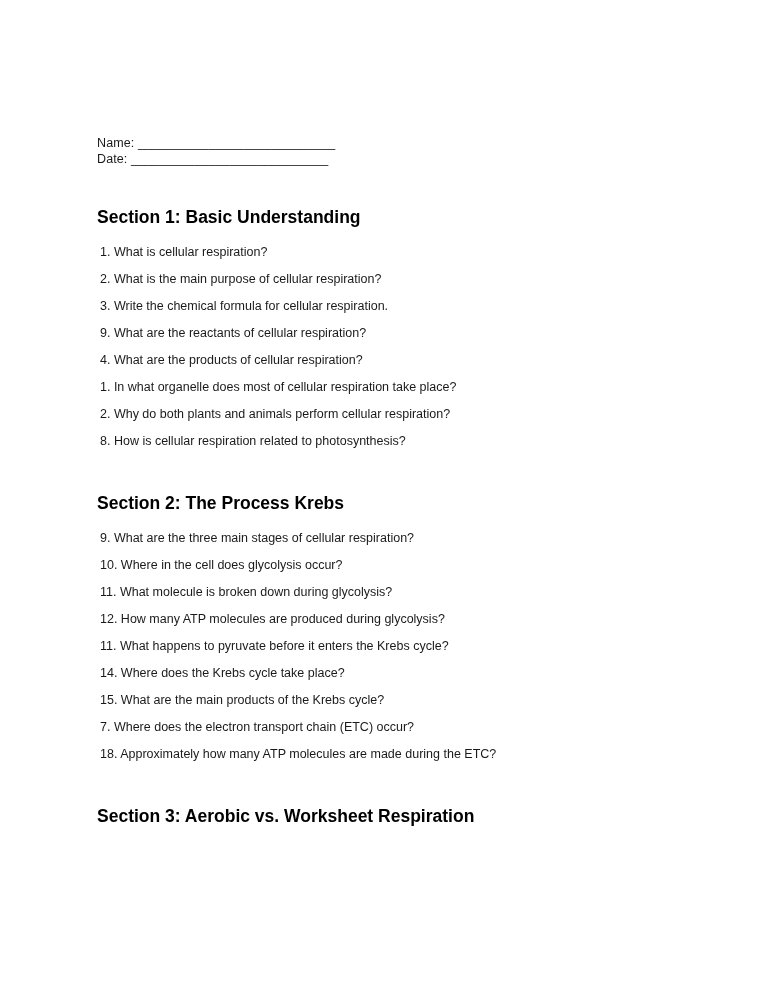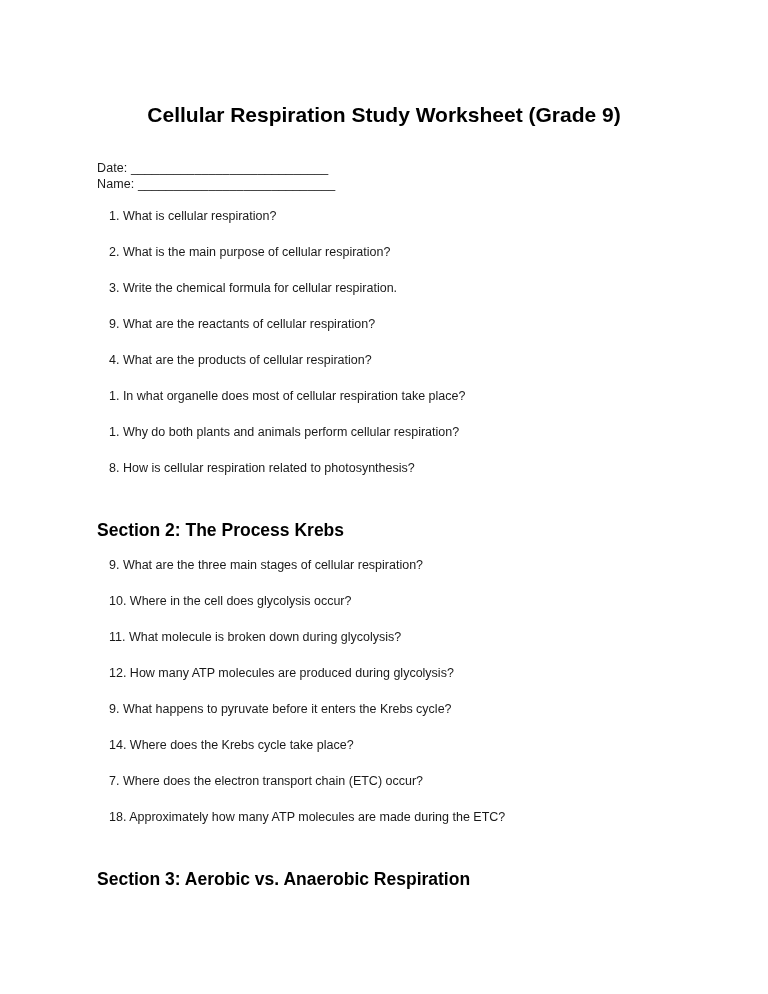--- a/index.html
+++ b/index.html
@@ -40,58 +40,59 @@
     margin: 40px 0 12px 0;
     font-size: 17.5px;
     font-weight: bold;
     color: #000000;
     line-height: 21px;
   }
   .section:first-of-type .section-heading {
     margin-top: 60px;
   }
   .question {
-    margin: 12px;
+    margin: 3px;
     font-size: 12.5px;
     line-height: 24px;
     color: #1a1a1a;
   }
 </style>
 </head>
 <body>
 
 <div class="page">
 
-  <h1 class="doc-title">Cellular Respiration Study Worksheet (Grade 9)</h1>
 
   <div class="fill-in-block">
+    <p class="fill-in-line">Name: ____________________________</p>
     <p class="fill-in-line">Date: ____________________________</p>
-    <p class="fill-in-line">Name: ____________________________</p>
   </div>
 
   <div class="section">
+    <h2 class="section-heading">Section 1: Basic Understanding</h2>
     <p class="question">1. What is cellular respiration?</p>
     <p class="question">2. What is the main purpose of cellular respiration?</p>
     <p class="question">3. Write the chemical formula for cellular respiration.</p>
     <p class="question">9. What are the reactants of cellular respiration?</p>
     <p class="question">4. What are the products of cellular respiration?</p>
     <p class="question">1. In what organelle does most of cellular respiration take place?</p>
-    <p class="question">1. Why do both plants and animals perform cellular respiration?</p>
+    <p class="question">2. Why do both plants and animals perform cellular respiration?</p>
     <p class="question">8. How is cellular respiration related to photosynthesis?</p>
   </div>
 
   <div class="section">
     <h2 class="section-heading">Section 2: The Process Krebs</h2>
     <p class="question">9. What are the three main stages of cellular respiration?</p>
     <p class="question">10. Where in the cell does glycolysis occur?</p>
     <p class="question">11. What molecule is broken down during glycolysis?</p>
     <p class="question">12. How many ATP molecules are produced during glycolysis?</p>
-    <p class="question">9. What happens to pyruvate before it enters the Krebs cycle?</p>
+    <p class="question">11. What happens to pyruvate before it enters the Krebs cycle?</p>
     <p class="question">14. Where does the Krebs cycle take place?</p>
+    <p class="question">15. What are the main products of the Krebs cycle?</p>
     <p class="question">7. Where does the electron transport chain (ETC) occur?</p>
     <p class="question">18. Approximately how many ATP molecules are made during the ETC?</p>
   </div>
 
   <div class="section">
-    <h2 class="section-heading">Section 3: Aerobic vs. Anaerobic Respiration</h2>
+    <h2 class="section-heading">Section 3: Aerobic vs. Worksheet Respiration</h2>
   </div>
 
 </div>
 
 </body></html>

